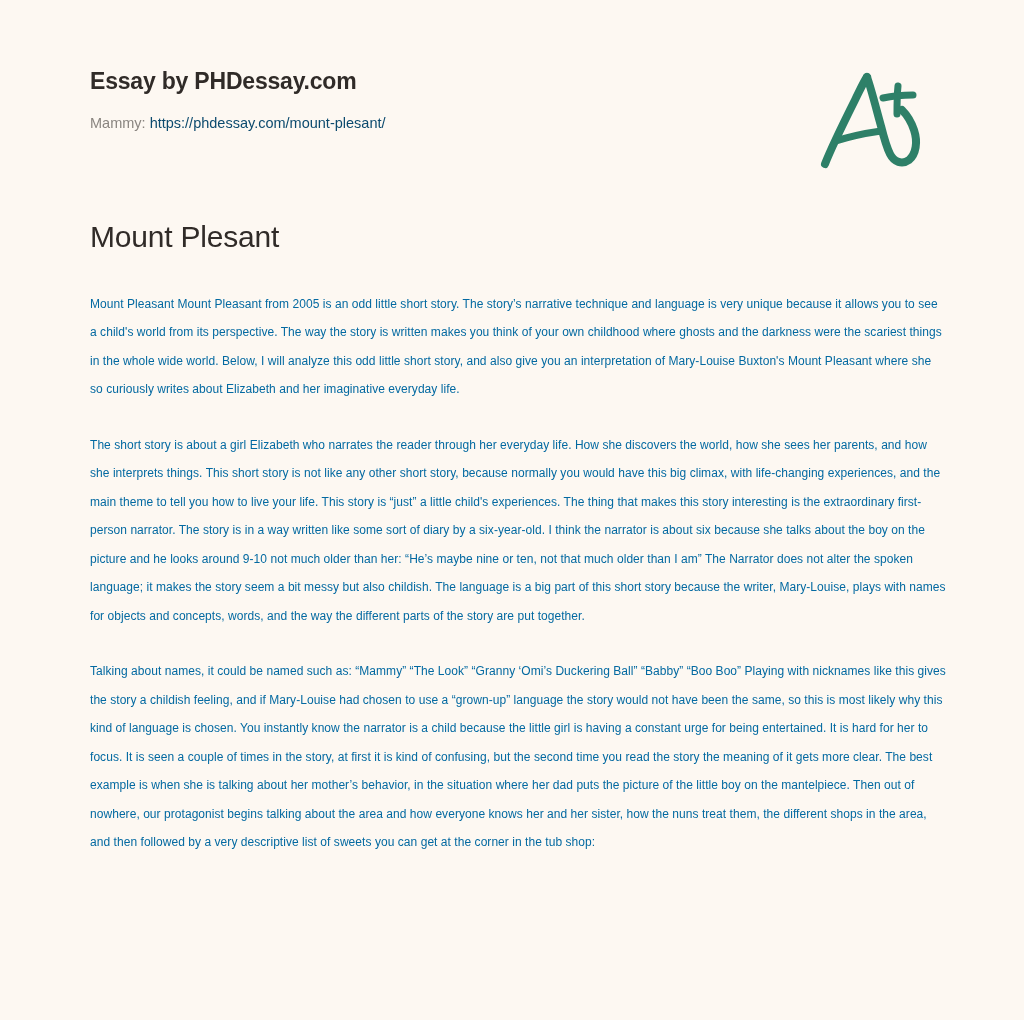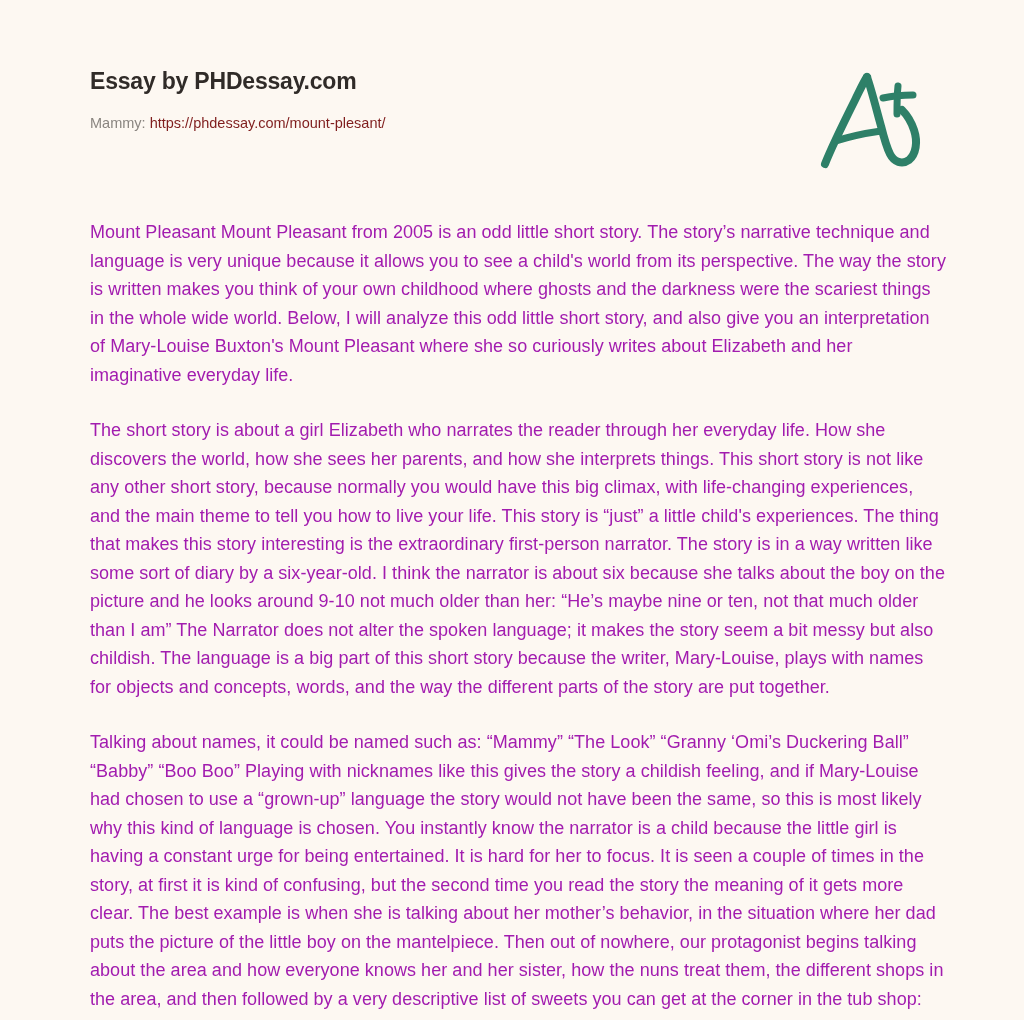--- a/index.html
+++ b/index.html
@@ -46,21 +46,21 @@
   .source-line {
     margin-top: 18px;
     font-size: 14.5px;
     line-height: 1.3;
     white-space: nowrap;
   }
   .source-label {
     color: #8a8580;
   }
   .source-link {
-    color: #7f1d1d;
+    color: #0c4a6e;
     text-decoration: none;
   }
 
   
   .logo {
     position: absolute;
     left: 812px;
     top: 64px;
     width: 118px;
     height: 110px;
@@ -76,23 +76,23 @@
   }
   .article-title {
     font-size: 30px;
     font-weight: normal;
     color: #302b28;
     margin: 0 0 34px 0;
     line-height: 1.25;
     letter-spacing: -0.2px;
   }
   .para {
-    font-size: 18px;
+    font-size: 12px;
     line-height: 28.5px;
-    color: #a21caf;
+    color: #0369a1;
     margin: 0 0 27px 0;
     text-align: left;
     letter-spacing: 0.05px;
   }
   .para:last-child { margin-bottom: 0; }
 </style>
 </head>
 <body>
 
 <div class="page">
@@ -122,20 +122,21 @@
           <path d="M86 22 C85 31 85 41 85 50" stroke-width="7"></path>
 
           <path d="M71 34 C80 32 92 31 101 31" stroke-width="7"></path>
         </g>
       </svg>
     </div>
 
   </div>
 
   <div class="article">
+    <h1 class="article-title">Mount Plesant</h1>
 
     <p class="para">Mount Pleasant Mount Pleasant from 2005 is an odd little short story. The story’s narrative technique and language is very unique because it allows you to see a child's world from its perspective. The way the story is written makes you think of your own childhood where ghosts and the darkness were the scariest things in the whole wide world. Below, I will analyze this odd little short story, and also give you an interpretation of Mary-Louise Buxton's Mount Pleasant where she so curiously writes about Elizabeth and her imaginative everyday life.</p>
     <p class="para">The short story is about a girl Elizabeth who narrates the reader through her everyday life. How she discovers the world, how she sees her parents, and how she interprets things. This short story is not like any other short story, because normally you would have this big climax, with life-changing experiences, and the main theme to tell you how to live your life. This story is “just” a little child's experiences. The thing that makes this story interesting is the extraordinary first-person narrator. The story is in a way written like some sort of diary by a six-year-old. I think the narrator is about six because she talks about the boy on the picture and he looks around 9-10 not much older than her: “He’s maybe nine or ten, not that much older than I am” The Narrator does not alter the spoken language; it makes the story seem a bit messy but also childish. The language is a big part of this short story because the writer, Mary-Louise, plays with names for objects and concepts, words, and the way the different parts of the story are put together.</p>
     <p class="para">Talking about names, it could be named such as: “Mammy” “The Look” “Granny ‘Omi’s Duckering Ball” “Babby” “Boo Boo” Playing with nicknames like this gives the story a childish feeling, and if Mary-Louise had chosen to use a “grown-up” language the story would not have been the same, so this is most likely why this kind of language is chosen. You instantly know the narrator is a child because the little girl is having a constant urge for being entertained. It is hard for her to focus. It is seen a couple of times in the story, at first it is kind of confusing, but the second time you read the story the meaning of it gets more clear. The best example is when she is talking about her mother’s behavior, in the situation where her dad puts the picture of the little boy on the mantelpiece. Then out of nowhere, our protagonist begins talking about the area and how everyone knows her and her sister, how the nuns treat them, the different shops in the area, and then followed by a very descriptive list of sweets you can get at the corner in the tub shop:</p>
 
   </div>
 
 </div>
 
 </body></html>

